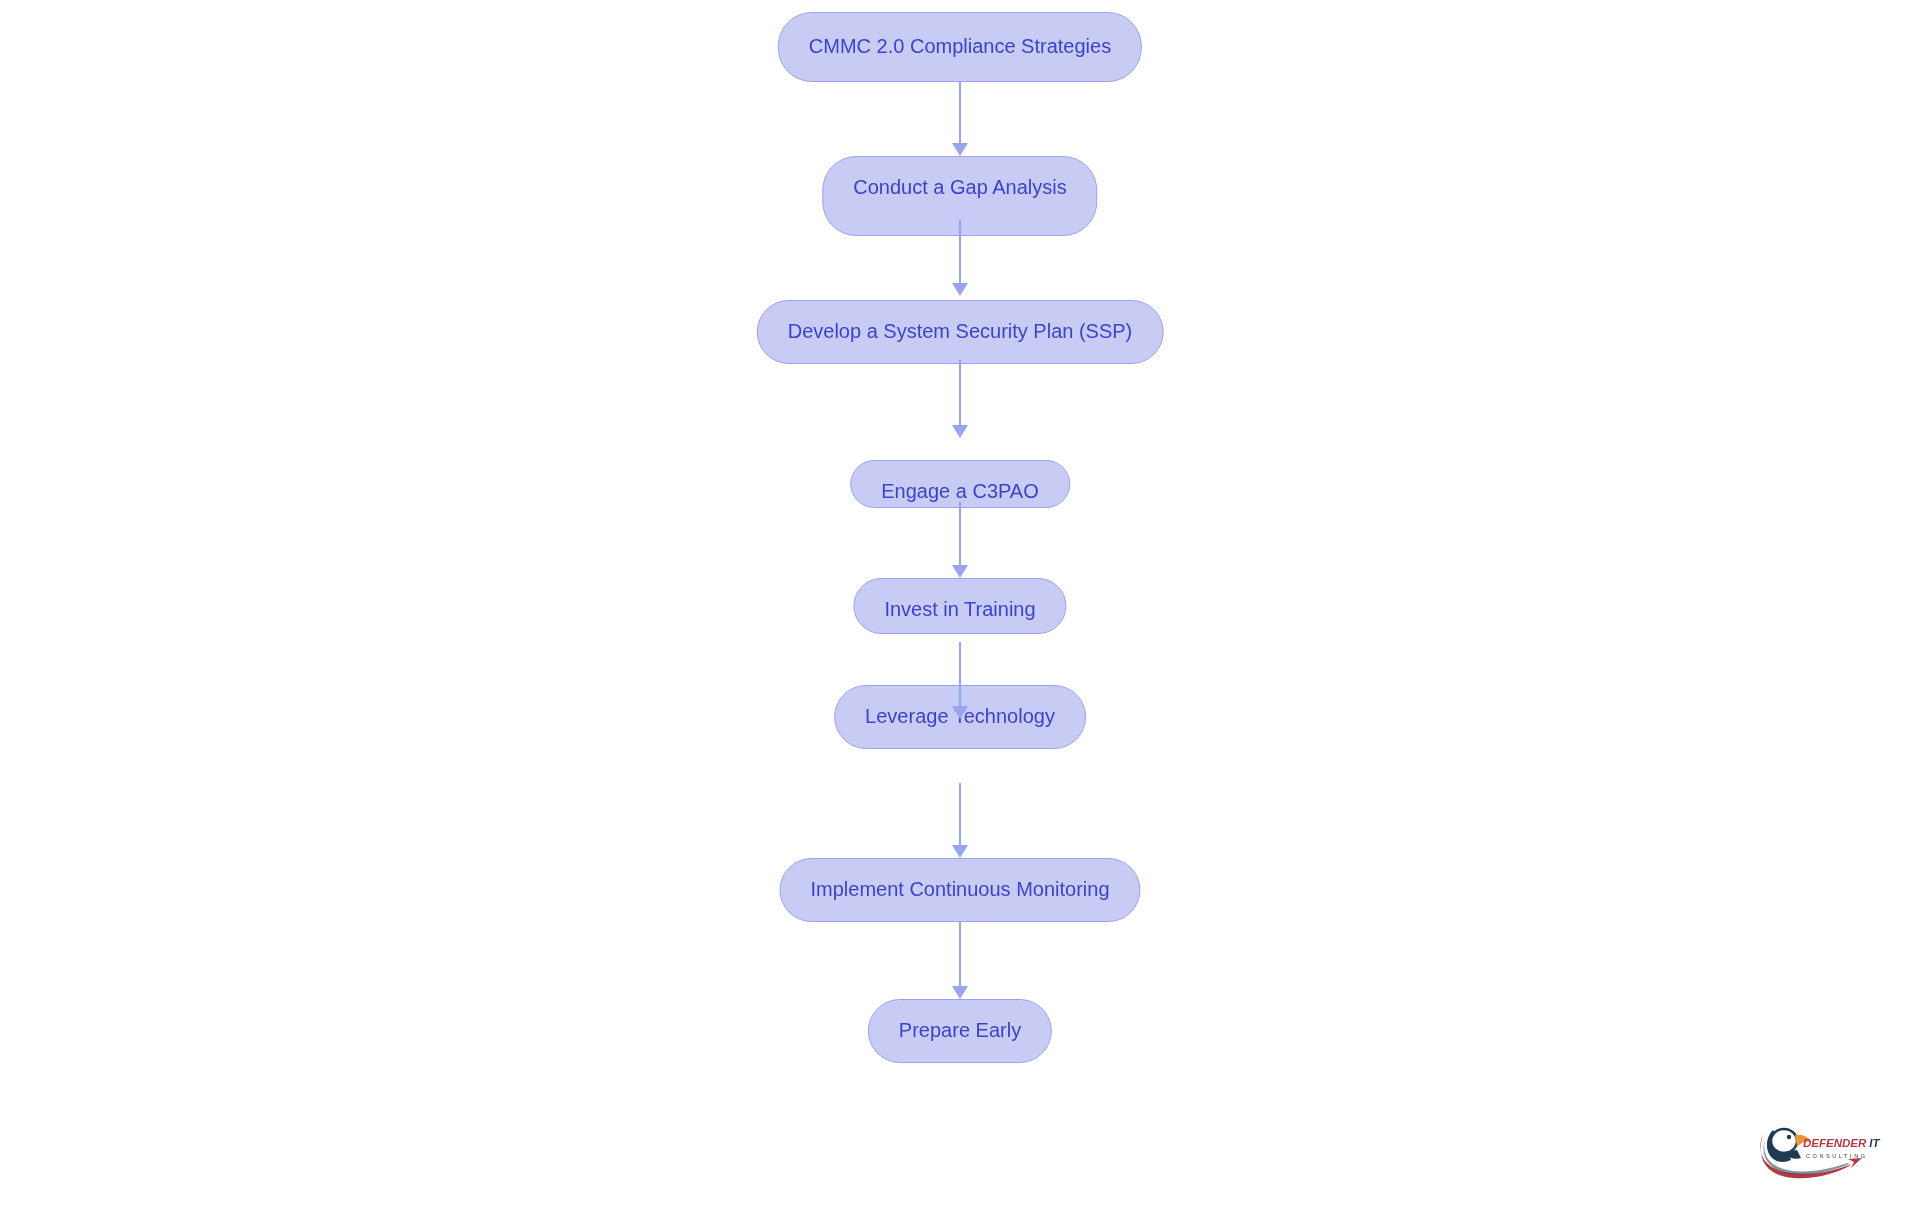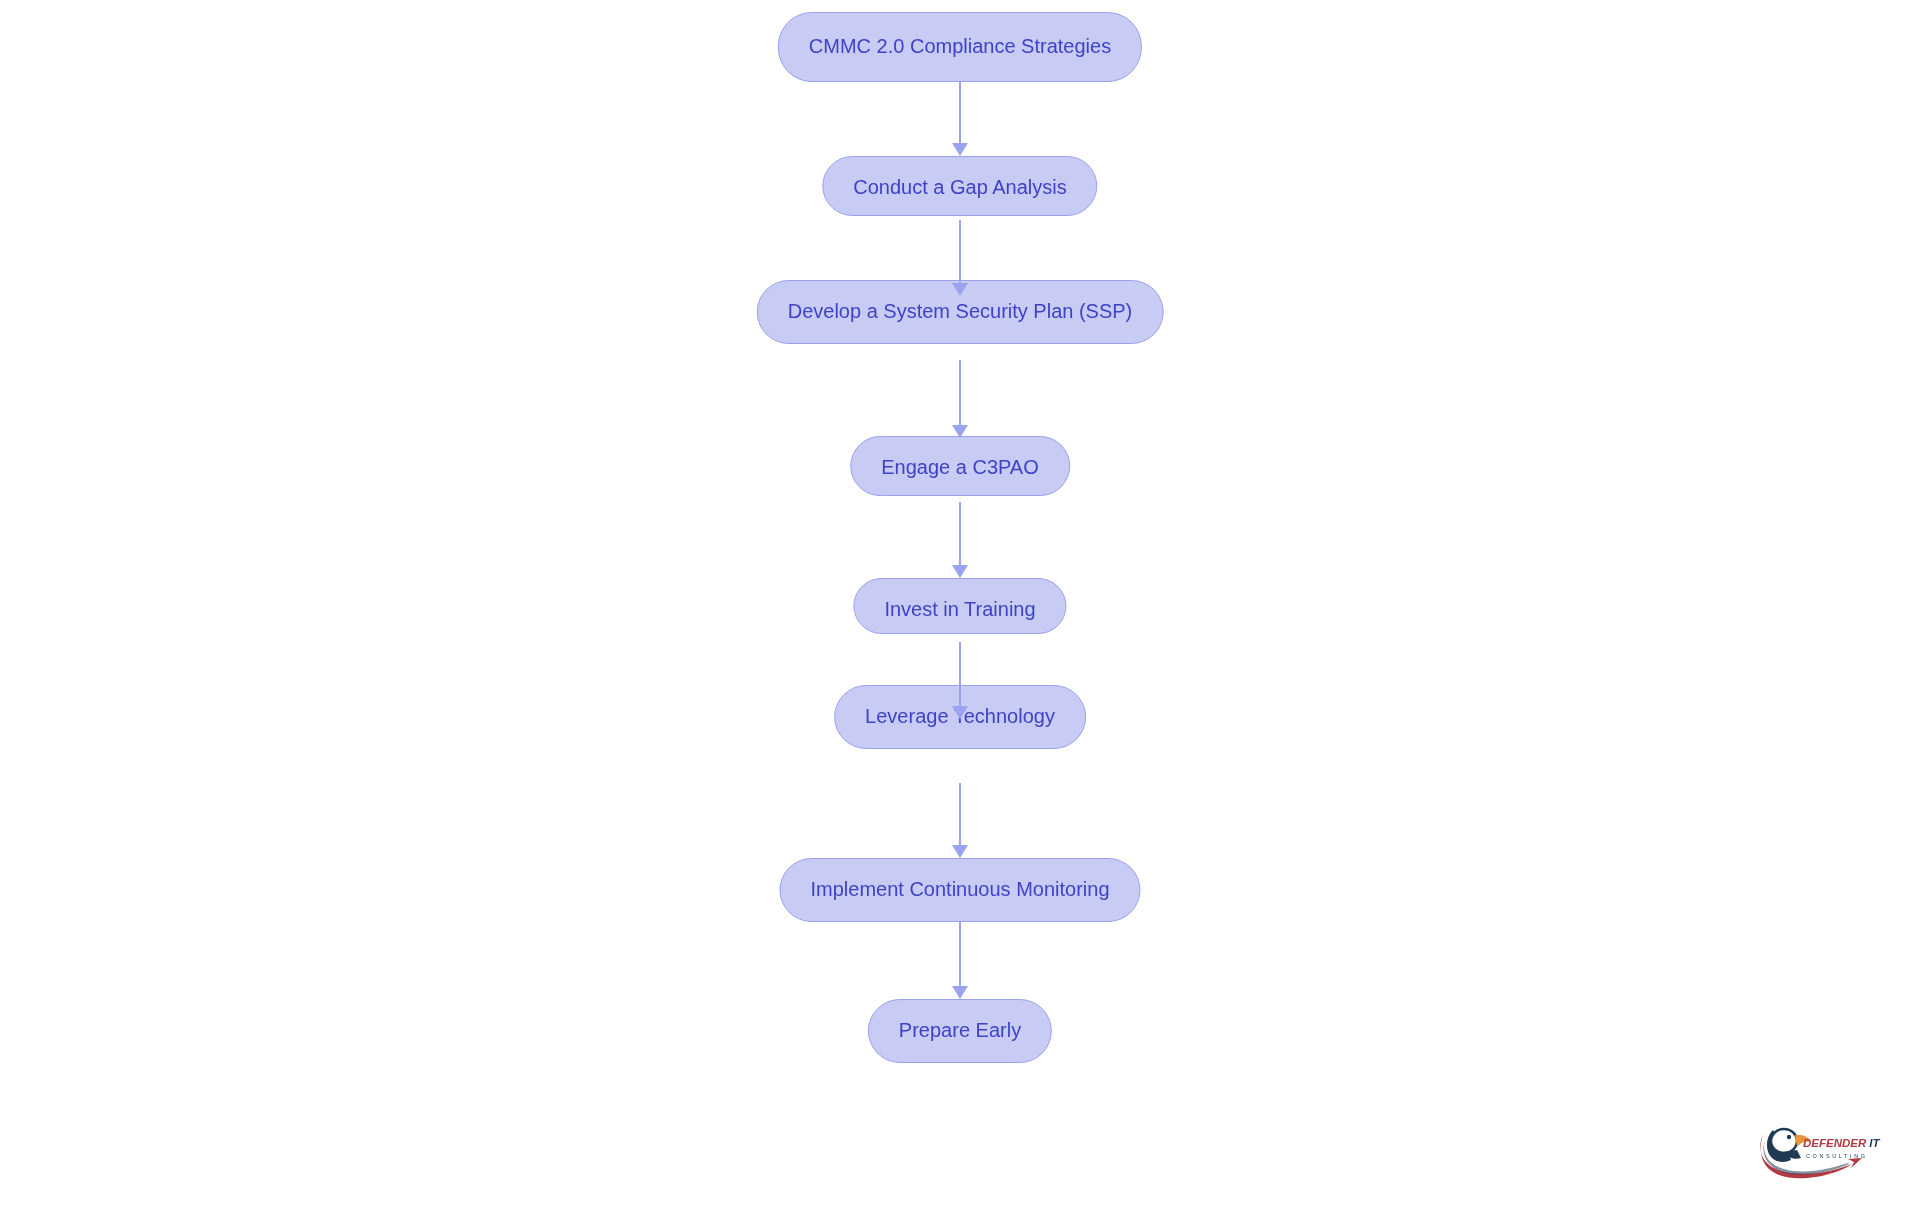--- a/index.html
+++ b/index.html
@@ -83,23 +83,23 @@
         <circle cx="36" cy="17" r="2.2" fill="#1f3a52"></circle>
         <path d="M42 15 C50 14 57 18 58 22 C52 21 48 22 44 27 Z" fill="#e8953c"></path>
       </g>
 
       <text x="50" y="27" font-family="Liberation Sans, sans-serif" font-size="11.5" font-weight="bold" font-style="italic"><tspan fill="#b13a43">DEFENDER</tspan><tspan dx="3" fill="#1f3a52">IT</tspan></text>
       <text x="53" y="38" font-family="Liberation Sans, sans-serif" font-size="5.5" letter-spacing="2.6" fill="#1f3a52">CONSULTING</text>
     </svg>
   </div>
 
 <div class="node" style="top: 12px; height: 70px; line-height: 67px;">CMMC 2.0 Compliance Strategies</div>
-    <div class="node" style="top: 156px; height: 60px; line-height: 61px;">Conduct a Gap Analysis</div>
-    <div class="node" style="top: 280px; height: 64px; line-height: 61px;">Develop a System Security Plan (SSP)</div>
-    <div class="node" style="top: 436px; height: 60px; line-height: 61px;">Engage a C3PAO</div>
+    <div class="node" style="top: 156px; height: 80px; line-height: 61px;">Conduct a Gap Analysis</div>
+    <div class="node" style="top: 300px; height: 64px; line-height: 61px;">Develop a System Security Plan (SSP)</div>
+    <div class="node" style="top: 460px; height: 48px; line-height: 61px;">Engage a C3PAO</div>
     <div class="node" style="top: 578px; height: 56px; line-height: 61px;">Invest in Training</div>
     <div class="node" style="top: 685px; height: 64px; line-height: 61px;">Leverage Technology</div>
     <div class="node" style="top: 999px; height: 64px; line-height: 61px;">Prepare Early</div>
     <div class="node" style="top: 858px; height: 64px; line-height: 61px;">Implement Continuous Monitoring</div>
     <div class="arrow" style="top: 82px; height: 74px;">
       <div class="arrow-line"></div>
       <div class="arrow-head"></div>
     </div>
     <div class="arrow" style="top: 220px; height: 76px;">
       <div class="arrow-line"></div>

